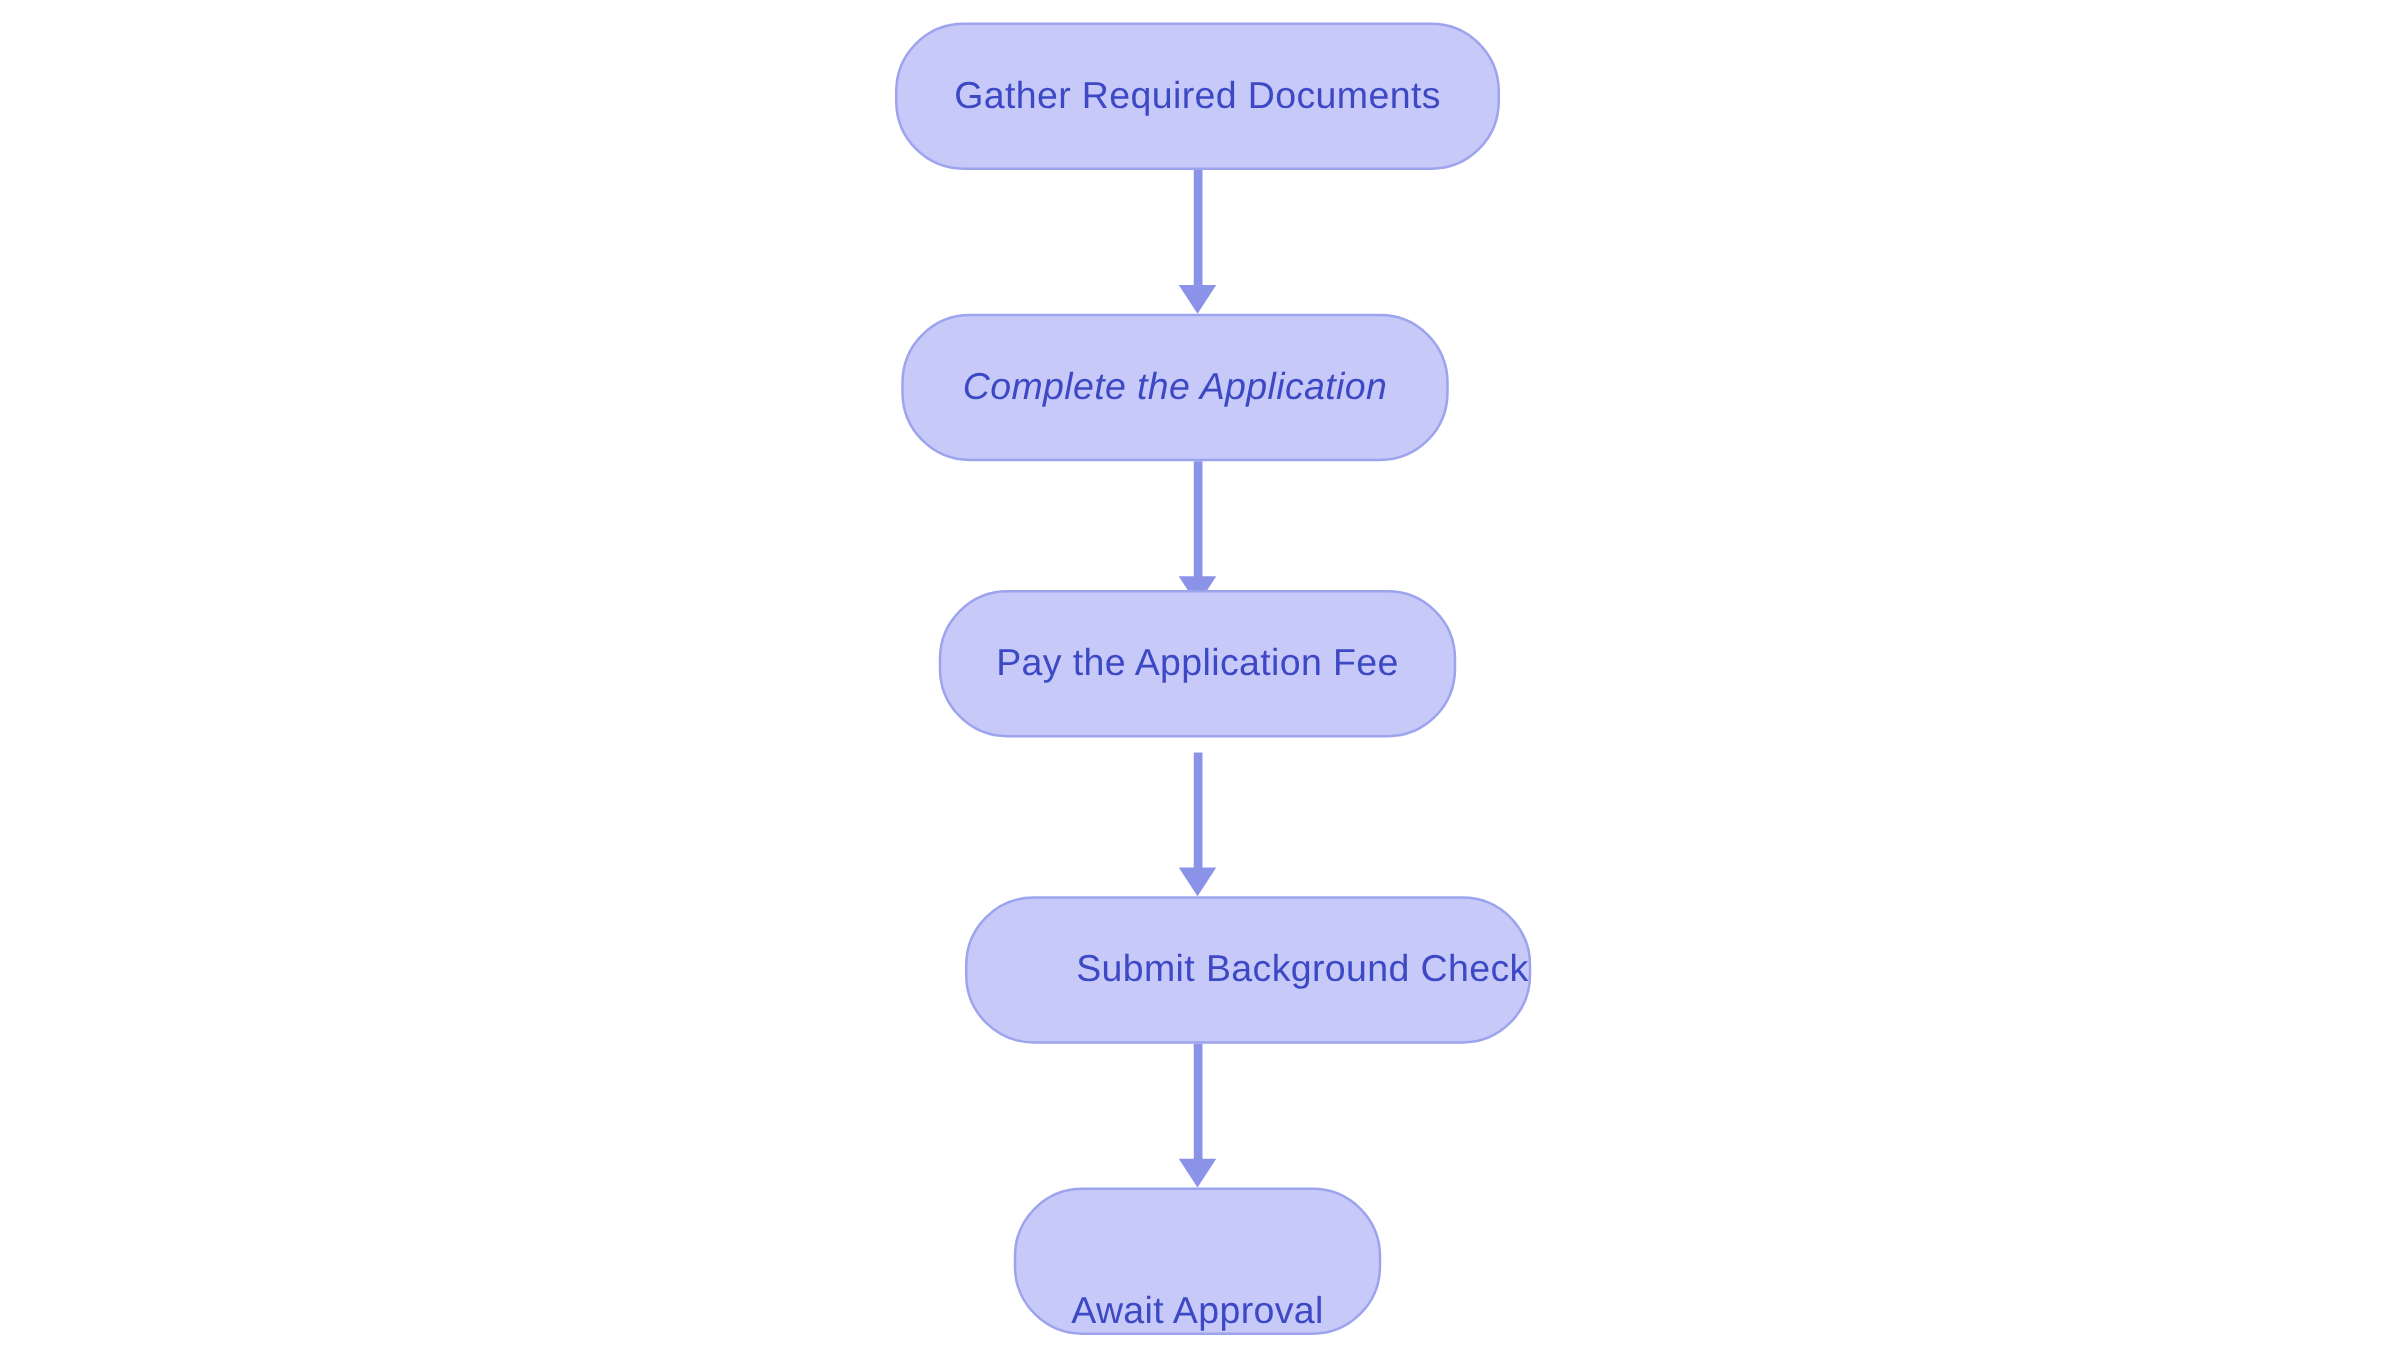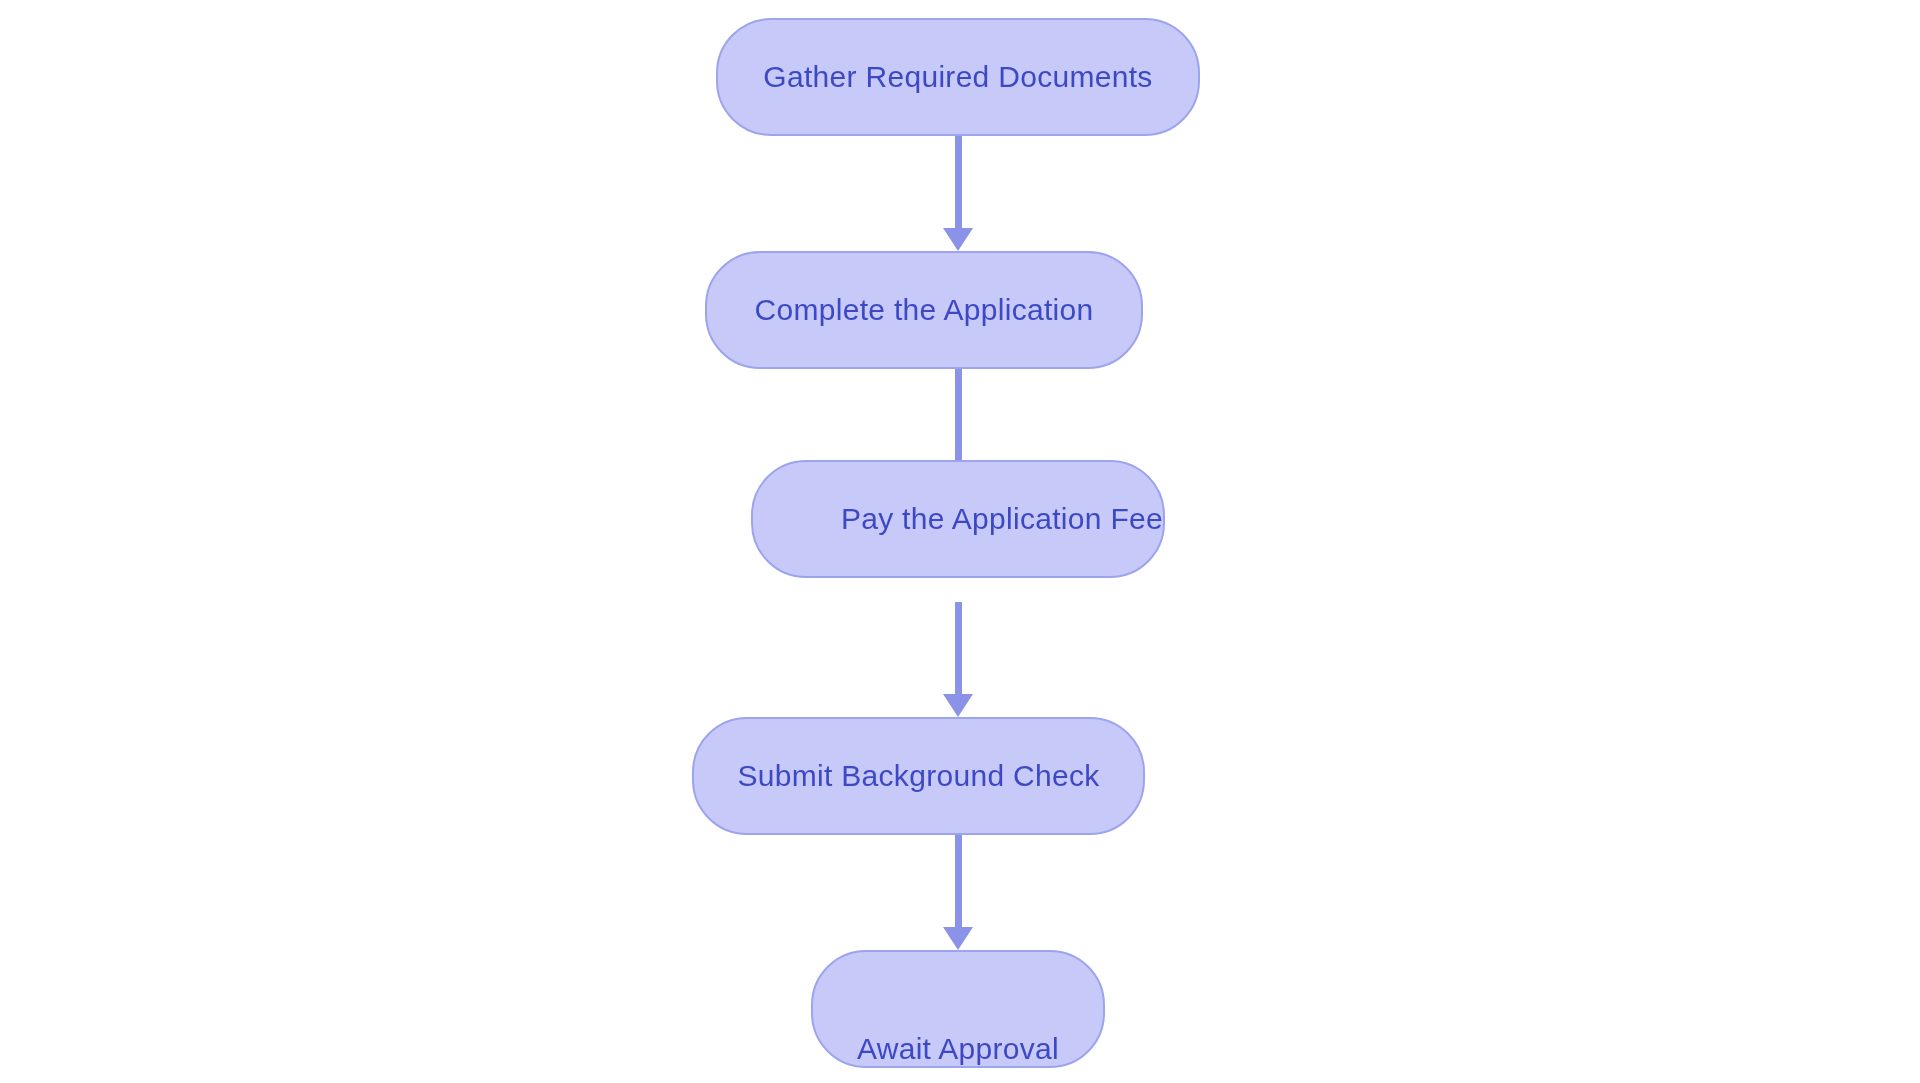--- a/index.html
+++ b/index.html
@@ -28,23 +28,23 @@
     font-size: 30px;
     font-weight: 500;
     letter-spacing: 0.3px;
     display: flex;
     align-items: center;
     justify-content: center;
     text-align: center;
     white-space: nowrap;
   }
   .node-1 { left: 716px; top: 18px;  width: 484px; }
-  .node-2 { left: 705px; top: 251px; width: 438px; }
-  .node-3 { left: 751px; top: 460px; width: 414px; justify-content: flex-end; }
-  .node-4 { left: 692px; top: 717px; width: 453px; }
+  .node-2 { left: 721px; top: 251px; width: 438px; font-style: italic; }
+  .node-3 { left: 751px; top: 472px; width: 414px; }
+  .node-4 { left: 772px; top: 717px; width: 453px; justify-content: flex-end; }
   .node-5 { left: 811px; top: 950px; width: 294px; align-items: flex-end; }
 
   .edge {
     position: absolute;
     left: 943px;
     width: 30px;
     height: 115px;
   }
   .edge-1 { top: 136px; }
   .edge-2 { top: 369px; }

